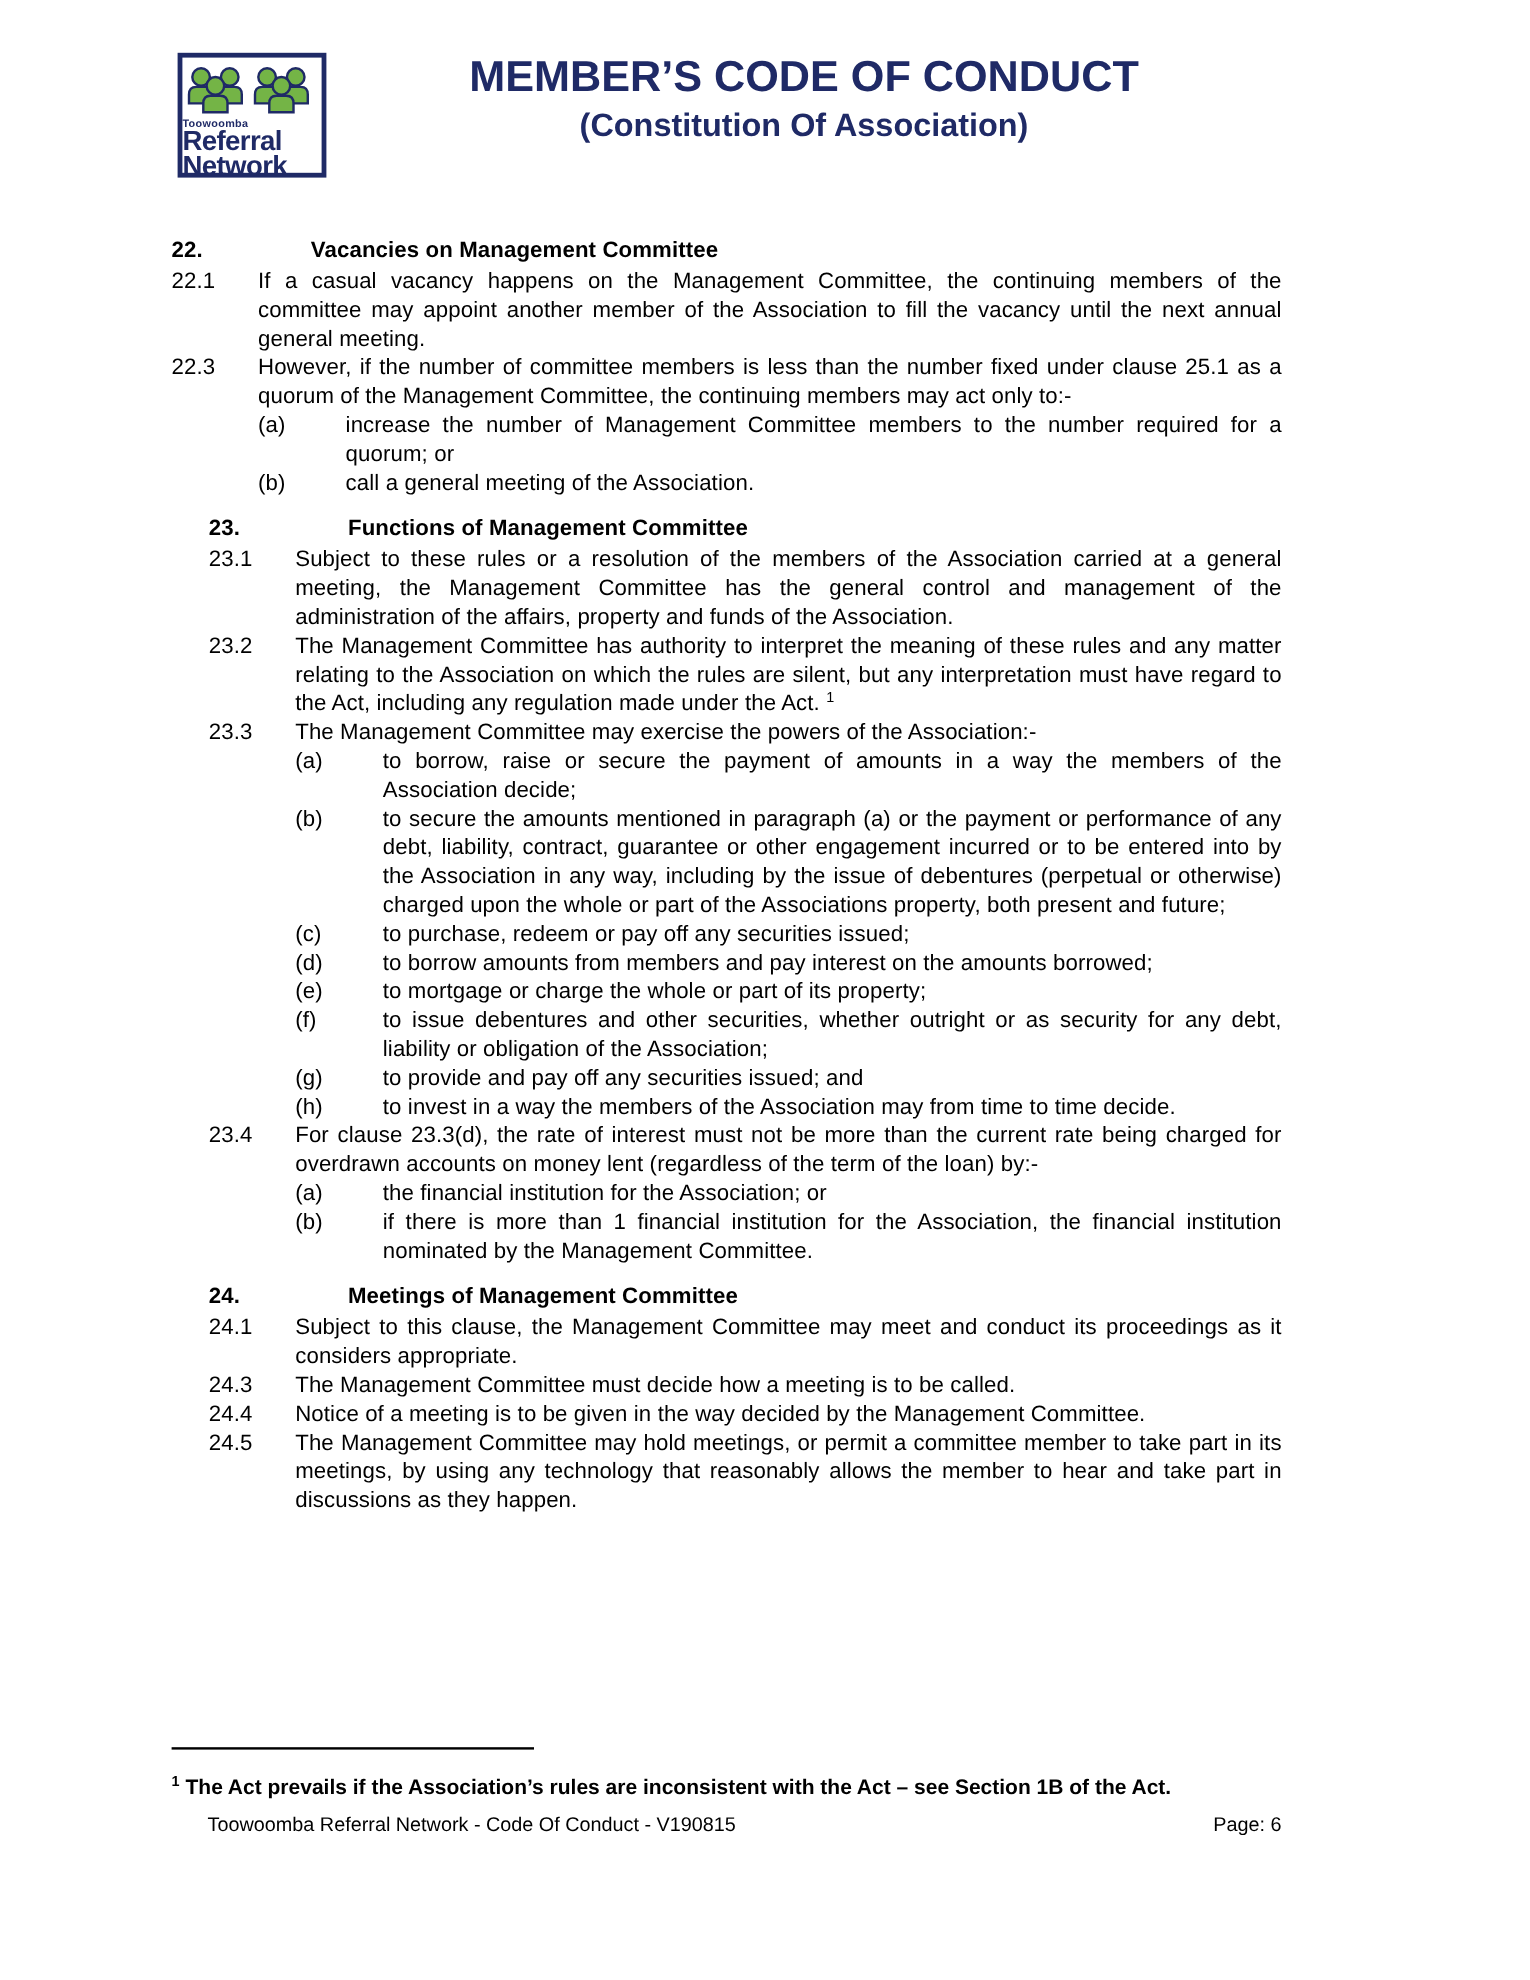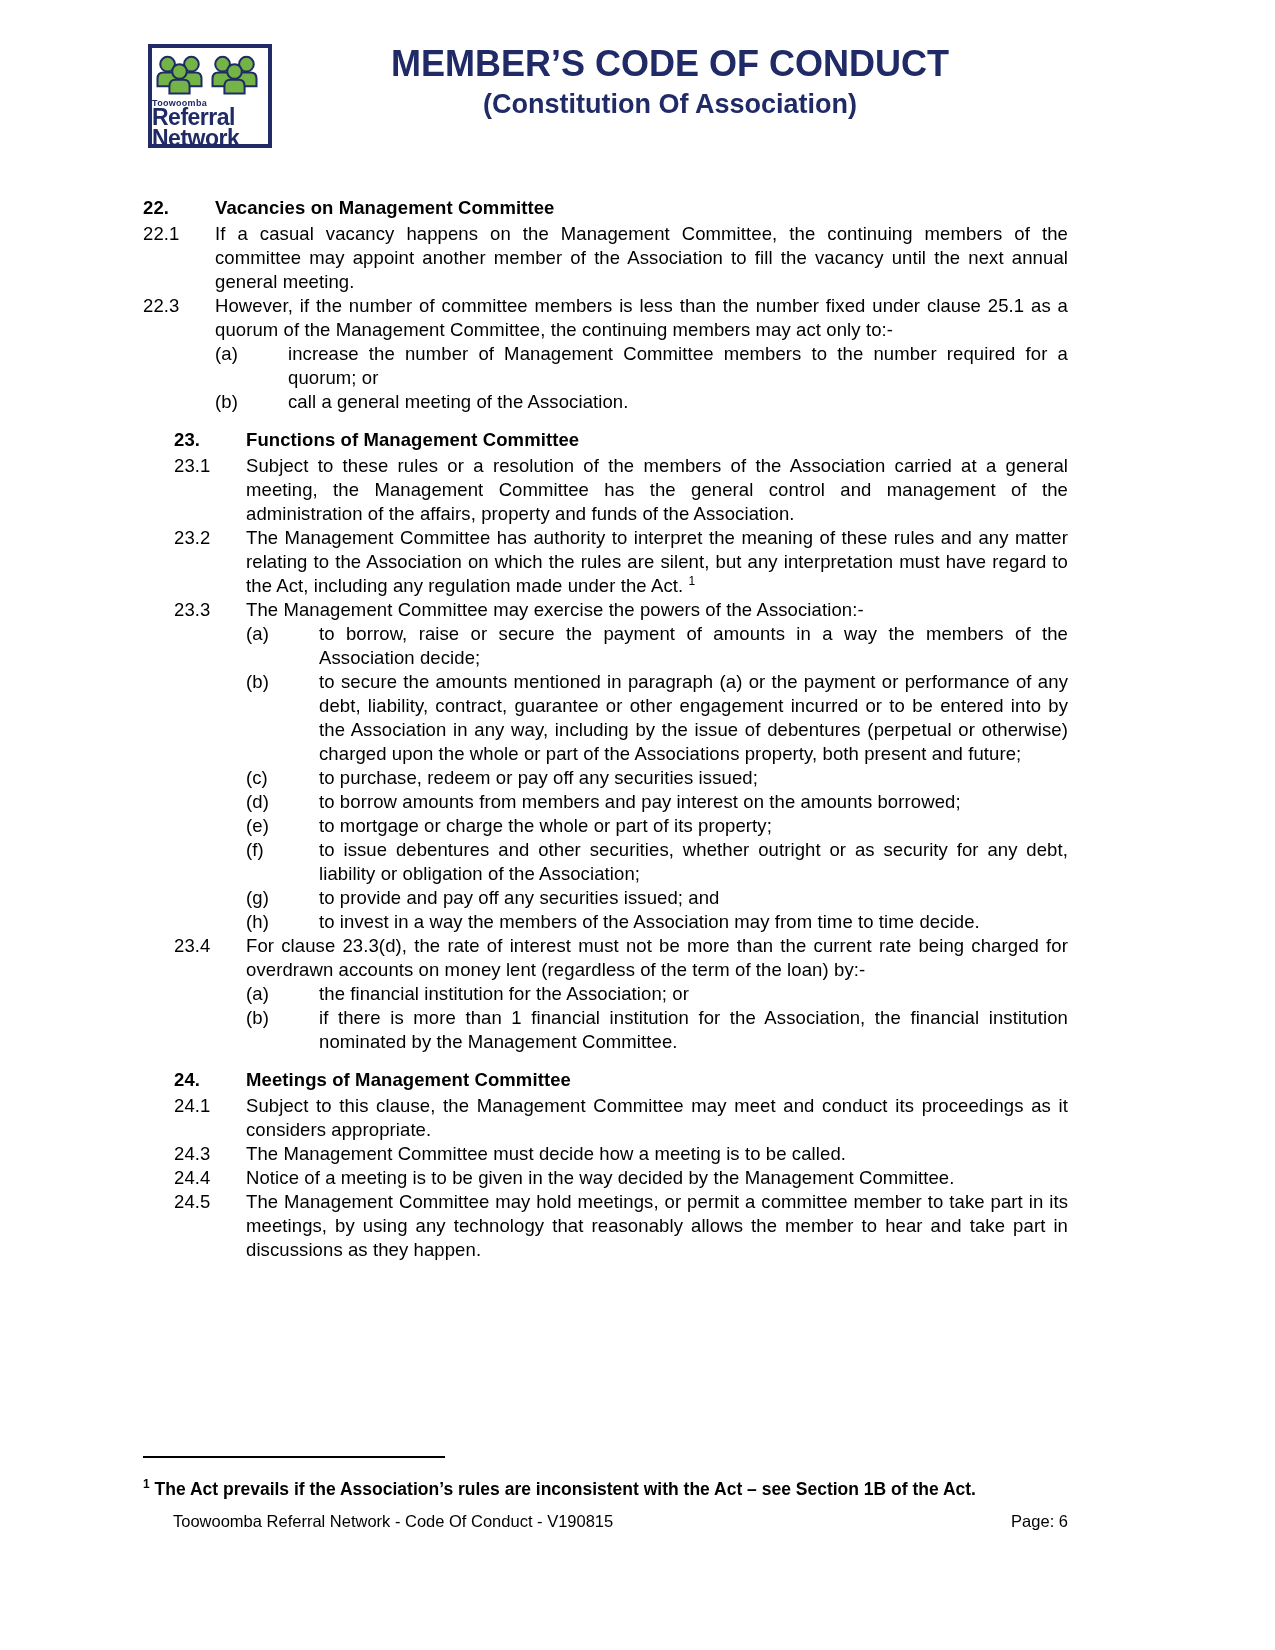--- a/index.html
+++ b/index.html
@@ -37,21 +37,21 @@
   }
   
   .doc-body {
     position:absolute; top:196px; left:143px; width:925px;
     font-size:18.5px; line-height:24px; letter-spacing:0.1px;
   }
   .section { margin:0; }
   .section + .section { margin-top:14px;margin-left:31px; }
   .row { display:flex; align-items:flex-start; }
   .num { width:72px; flex:0 0 72px; }
-  .heading-row { font-weight:bold; margin-bottom:2px; }
+  .heading-row { font-weight:bold; margin-bottom:2px;gap:44px; }
   .text { flex:1 1 auto; text-align:justify; }
   .subrow { margin-left:72px; }
   .sublabel { width:73px; flex:0 0 73px; }
   sup { font-size:12px; line-height:0; }
   
   .footnote-divider {
     position:absolute; left:143px; top:1456px; width:302px; height:2px;
     background:#000;
   }
   .footnote {

